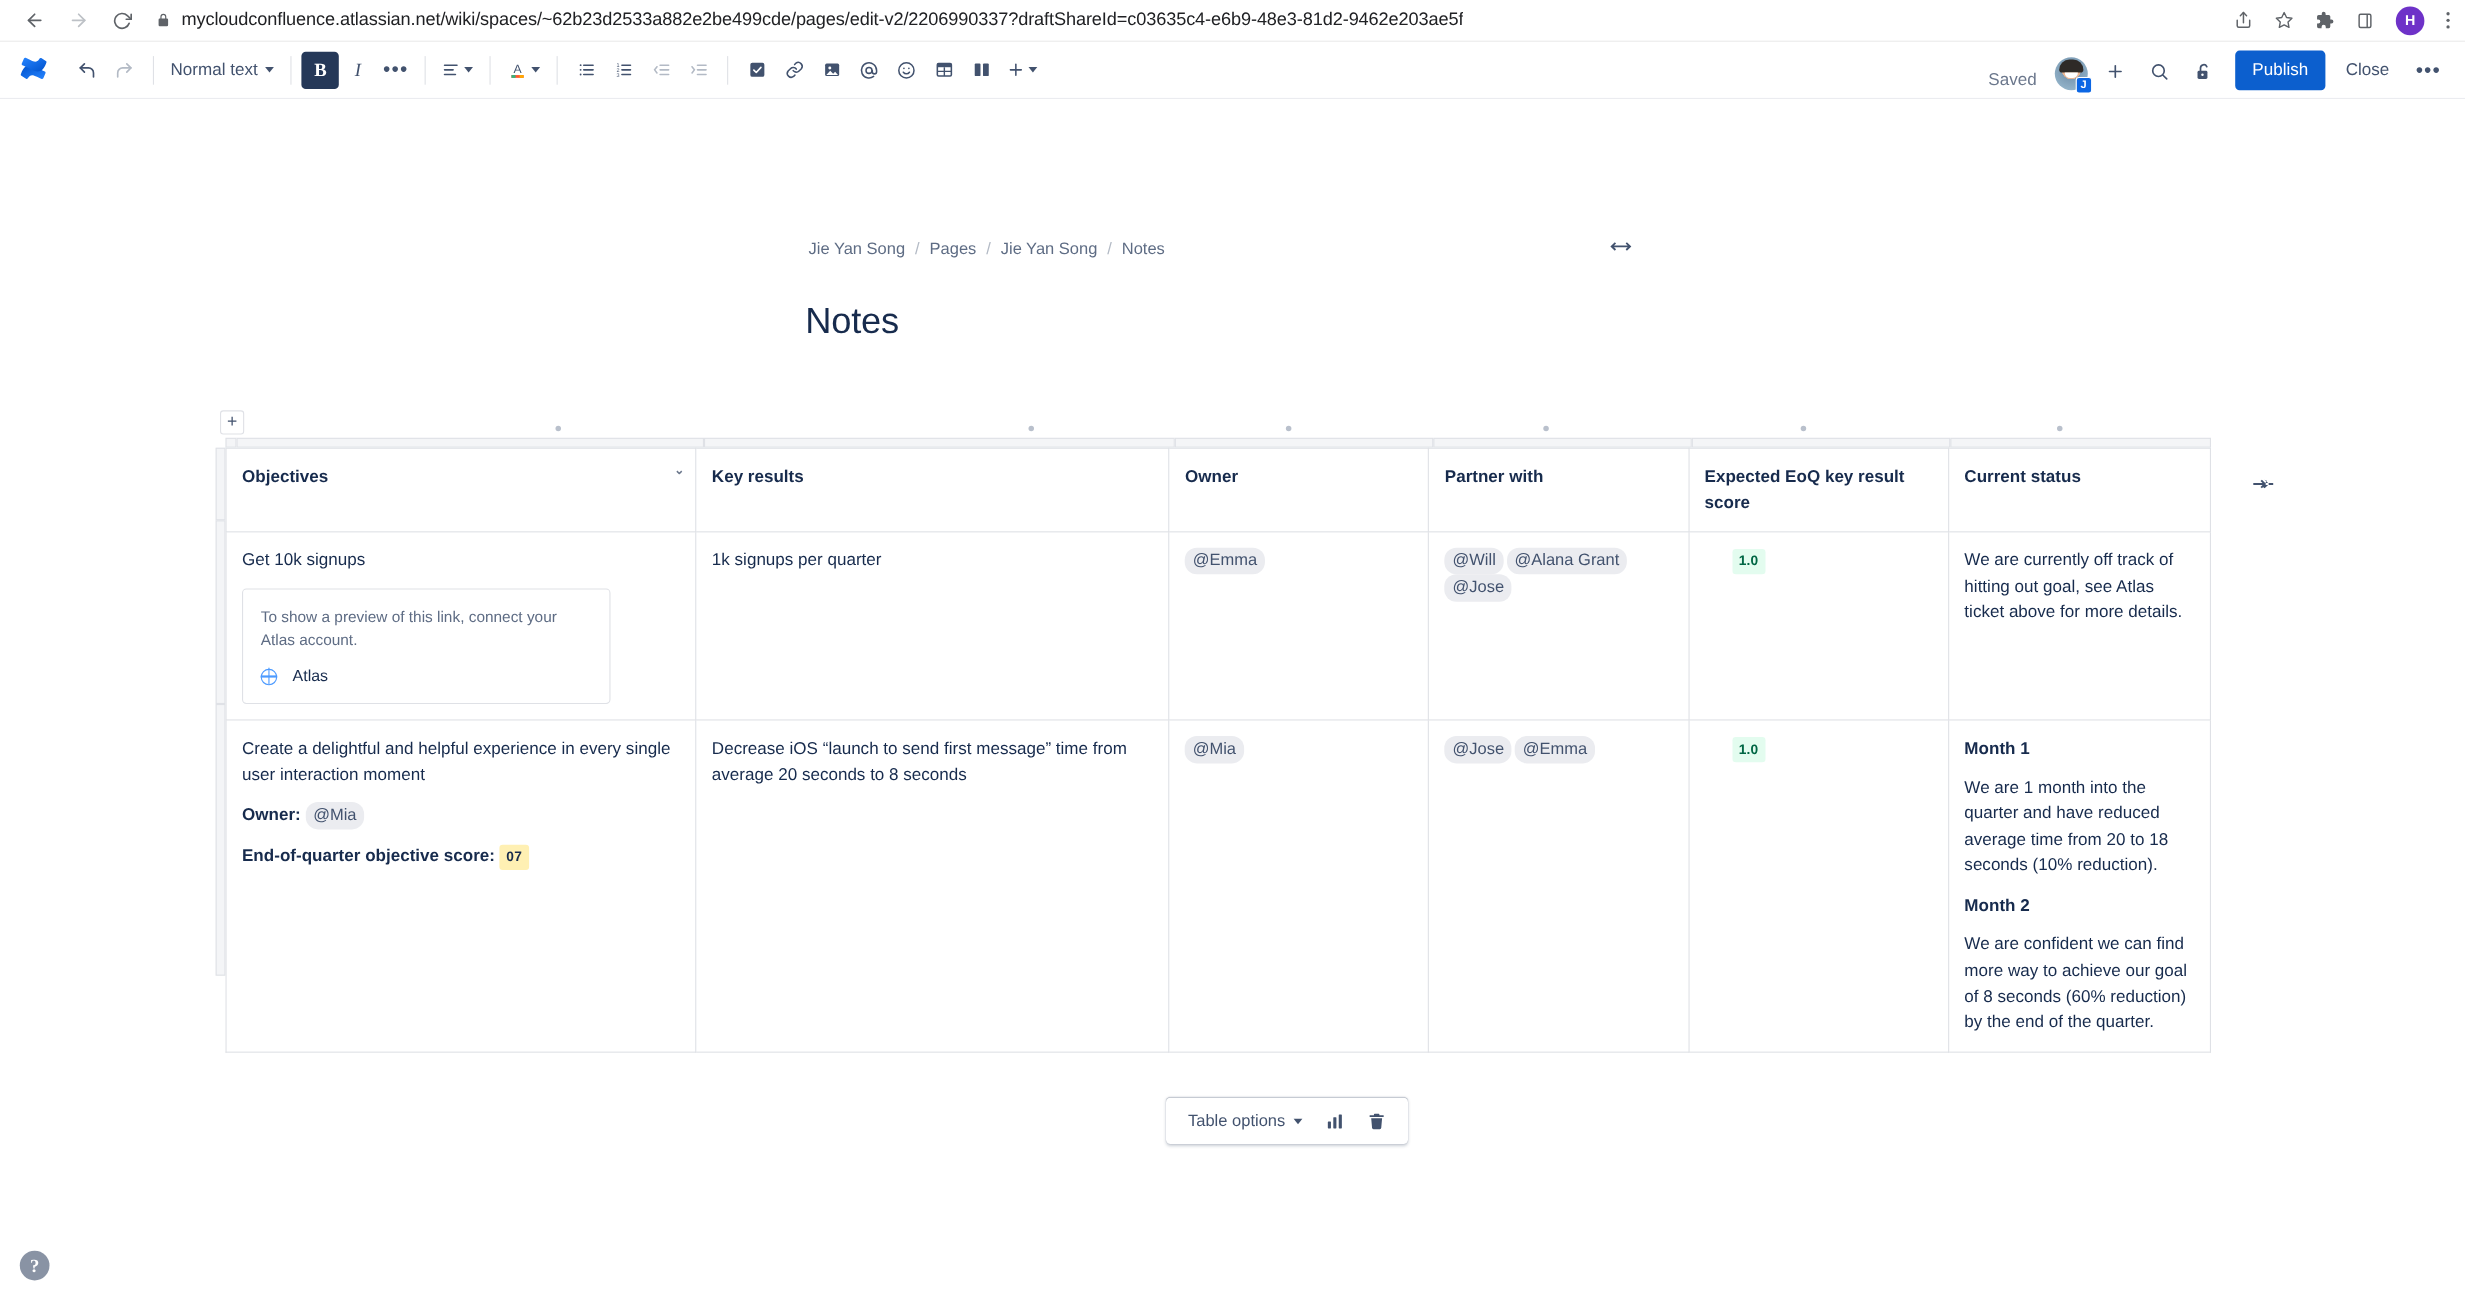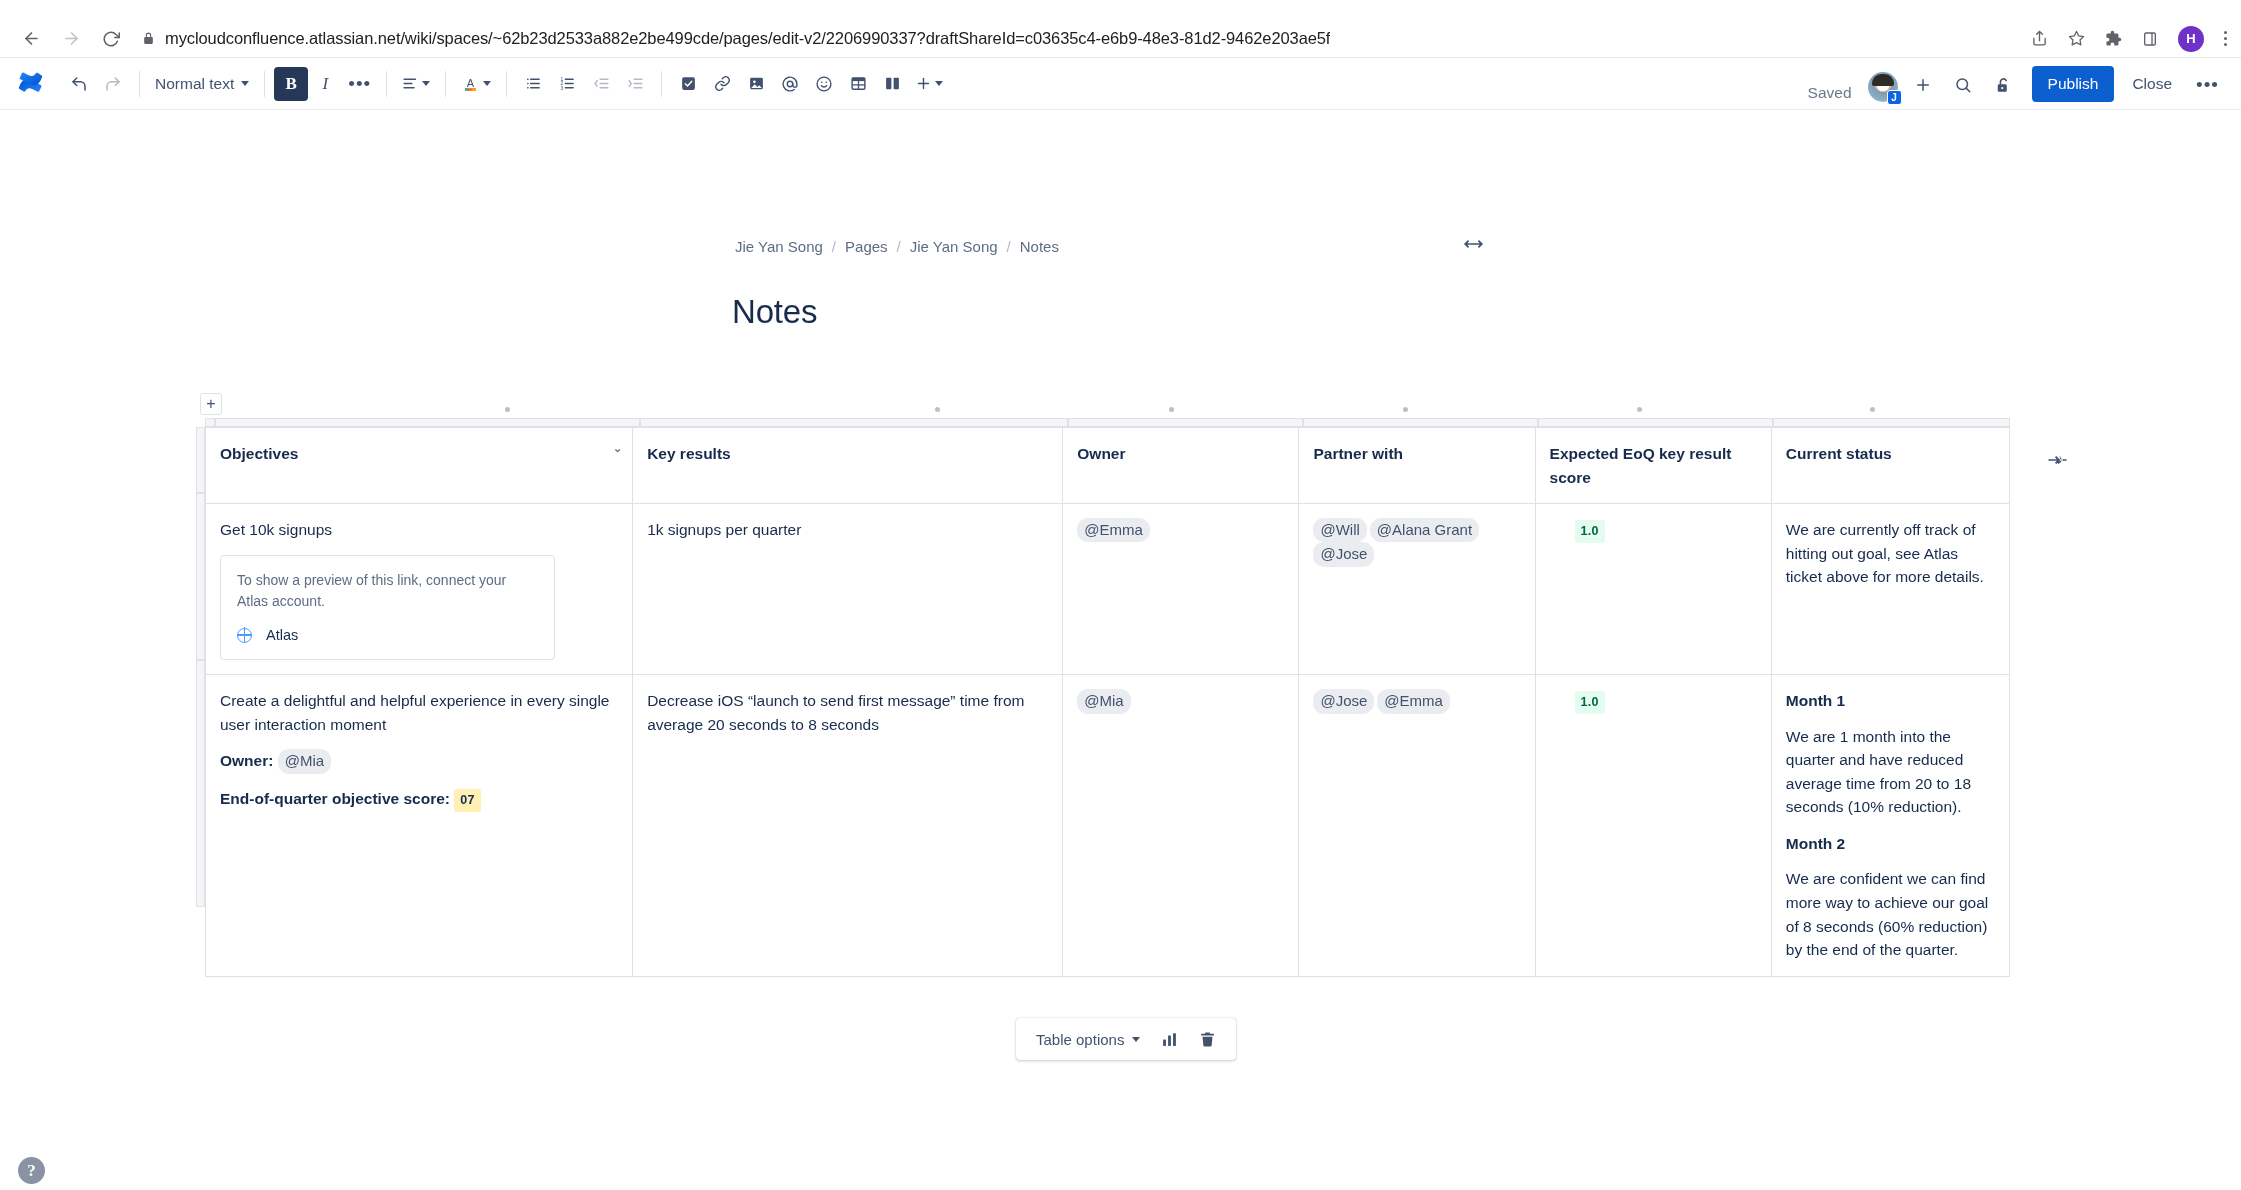--- a/index.html
+++ b/index.html
@@ -12,21 +12,20 @@
 
   
   .browser-chrome {
     height: 38px;
     background: #ffffff;
     display: flex;
     align-items: center;
     padding: 0 14px;
     border-bottom: 1px solid #e6e6e6;
     position: relative;
-    margin-top: 20px;
   }
   .nav-btns { display: flex; align-items: center; gap: 6px; }
   .nav-btn {
     width: 34px; height: 34px;
     display: flex; align-items: center; justify-content: center;
     border-radius: 50%;
     color: #5f6368;
   }
   .nav-btn.disabled { color: #bdc1c6; }
   .nav-btn svg { display: block; }
@@ -260,21 +259,21 @@
   .inline-label { font-weight: bold; }
   .status-heading { font-weight: bold; margin-bottom: 12px; }
 
   .collapse-arrows-right {
     position: absolute; left: 1842px; top: 27px;
     color: #42526e; display: flex; align-items: center;
   }
 
   
   .table-options-bar {
-    position: absolute; left: 1016px; top: 908px;
+    position: absolute; left: 1060px; top: 908px;
     height: 42px;
     background: #ffffff;
     border-radius: 4px;
     box-shadow: 0 1px 3px rgba(9,30,66,0.22), 0 0 1px rgba(9,30,66,0.28);
     display: flex; align-items: center;
     padding: 0 12px; gap: 4px;
   }
   .to-btn {
     display: inline-flex; align-items: center; gap: 8px;
     font-size: 15px; color: #42526e;

